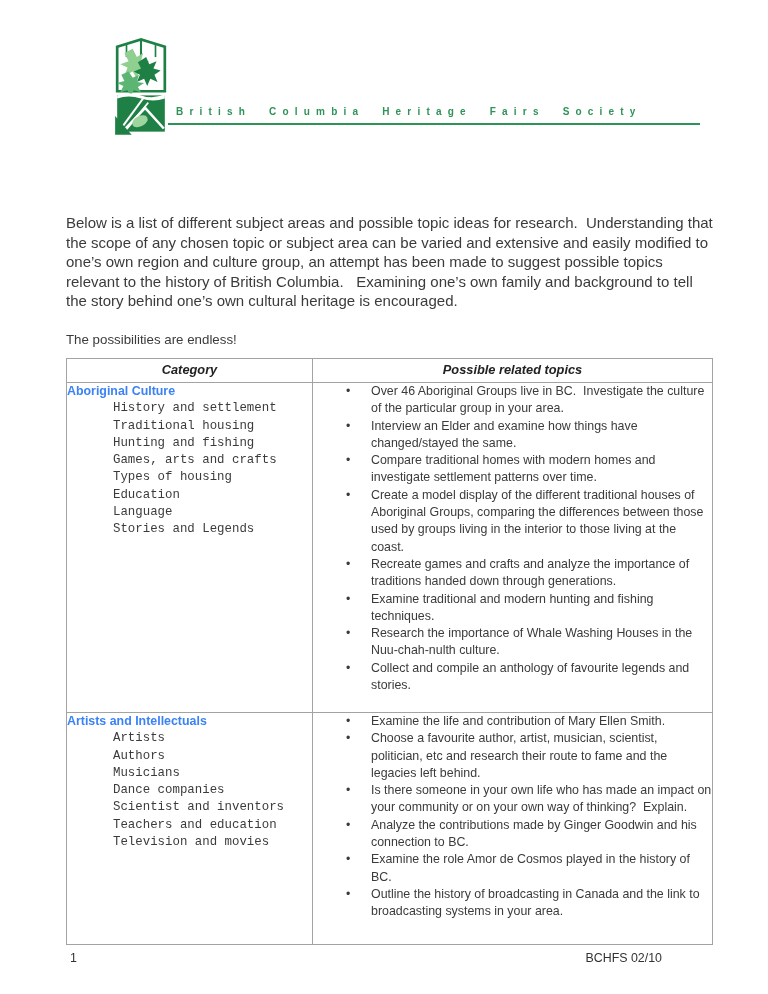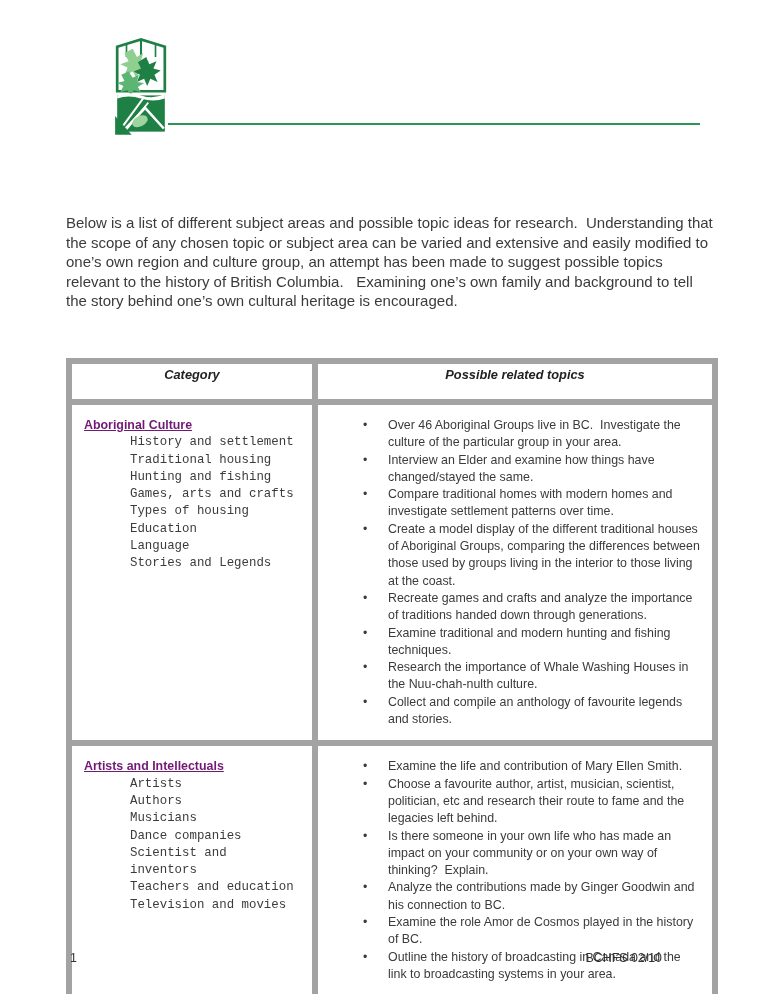--- a/index.html
+++ b/index.html
@@ -84,41 +84,40 @@
     top: 358px;
     width: 646px;
     border-collapse: collapse;
     table-layout: fixed;
     font-size: 12.4px;
     line-height: 17.3px;
   }
   .topics-table col.c1 { width: 246px; }
   .topics-table col.c2 { width: 400px; }
   .topics-table th, .topics-table td {
-    border: 6px solid #a3a3a3;
+    border: 1px solid #a3a3a3;
     vertical-align: top;
-    padding: 12px;
+    padding: 0;
   }
   .topics-table th {
     height: 21px;
     font-weight: bold;
     font-style: italic;
     text-align: center;
     font-size: 12.8px;
     padding-top: 2px;
     color: #222222;
   }
   tr.row-a { height: 330px; }
   tr.row-b { height: 232px; margin-top: 24px; }
 
   .cat-cell { padding: 3px 4px 0 6px; }
   .cat-title {
     font-weight: bold;
-    color: #701a75;
-    text-decoration: underline;
+    color: #3b82f6;
   }
   ul.sub-list {
     list-style: none;
     margin: 0;
     padding: 0 0 0 46px;
   }
   ul.sub-list li { padding: 0; font-family: Liberation Mono, monospace; }
 
   .topics-cell { padding: 3px 4px 0 0; }
   ul.bullet-list {
@@ -168,25 +167,27 @@
 
     <rect x="5" y="61" width="46" height="35" fill="#1f8045"></rect>
     <path d="M5,61 Q16,57 28,61 Q40,65 51,60 L51,64 Q40,68 28,64 Q16,60 5,64 Z" fill="#ffffff"></path>
     <line x1="8" y1="94" x2="30" y2="64" stroke="#ffffff" stroke-width="2"></line>
     <line x1="13" y1="95" x2="35" y2="68" stroke="#ffffff" stroke-width="1.6"></line>
     <path d="M13,93 L32,73 L50,93" fill="none" stroke="#ffffff" stroke-width="2.4"></path>
     <ellipse cx="27" cy="86" rx="8" ry="5" fill="#9ed49e" transform="rotate(-28 27 86)"></ellipse>
     <polygon points="3,99 19,99 3,81" fill="#1f8045"></polygon>
   </svg>
 
+  <div class="brand-text">British Columbia Heritage Fairs Society</div>
   <div class="brand-underline"></div>
 
 
   <p class="intro">Below is a list of different subject areas and possible topic ideas for research.  Understanding that the scope of any chosen topic or subject area can be varied and extensive and easily modified to one’s own region and culture group, an attempt has been made to suggest possible topics relevant to the history of British Columbia.   Examining one’s own family and background to tell the story behind one’s own cultural heritage is encouraged.</p>
 
+  <p class="tagline">The possibilities are endless!</p>
 
   <table class="topics-table">
     <colgroup>
         <col class="c1">
         <col class="c2">
       </colgroup>
     <thead>
       <tr>
         <th>Category</th>
         <th>Possible related topics</th>

